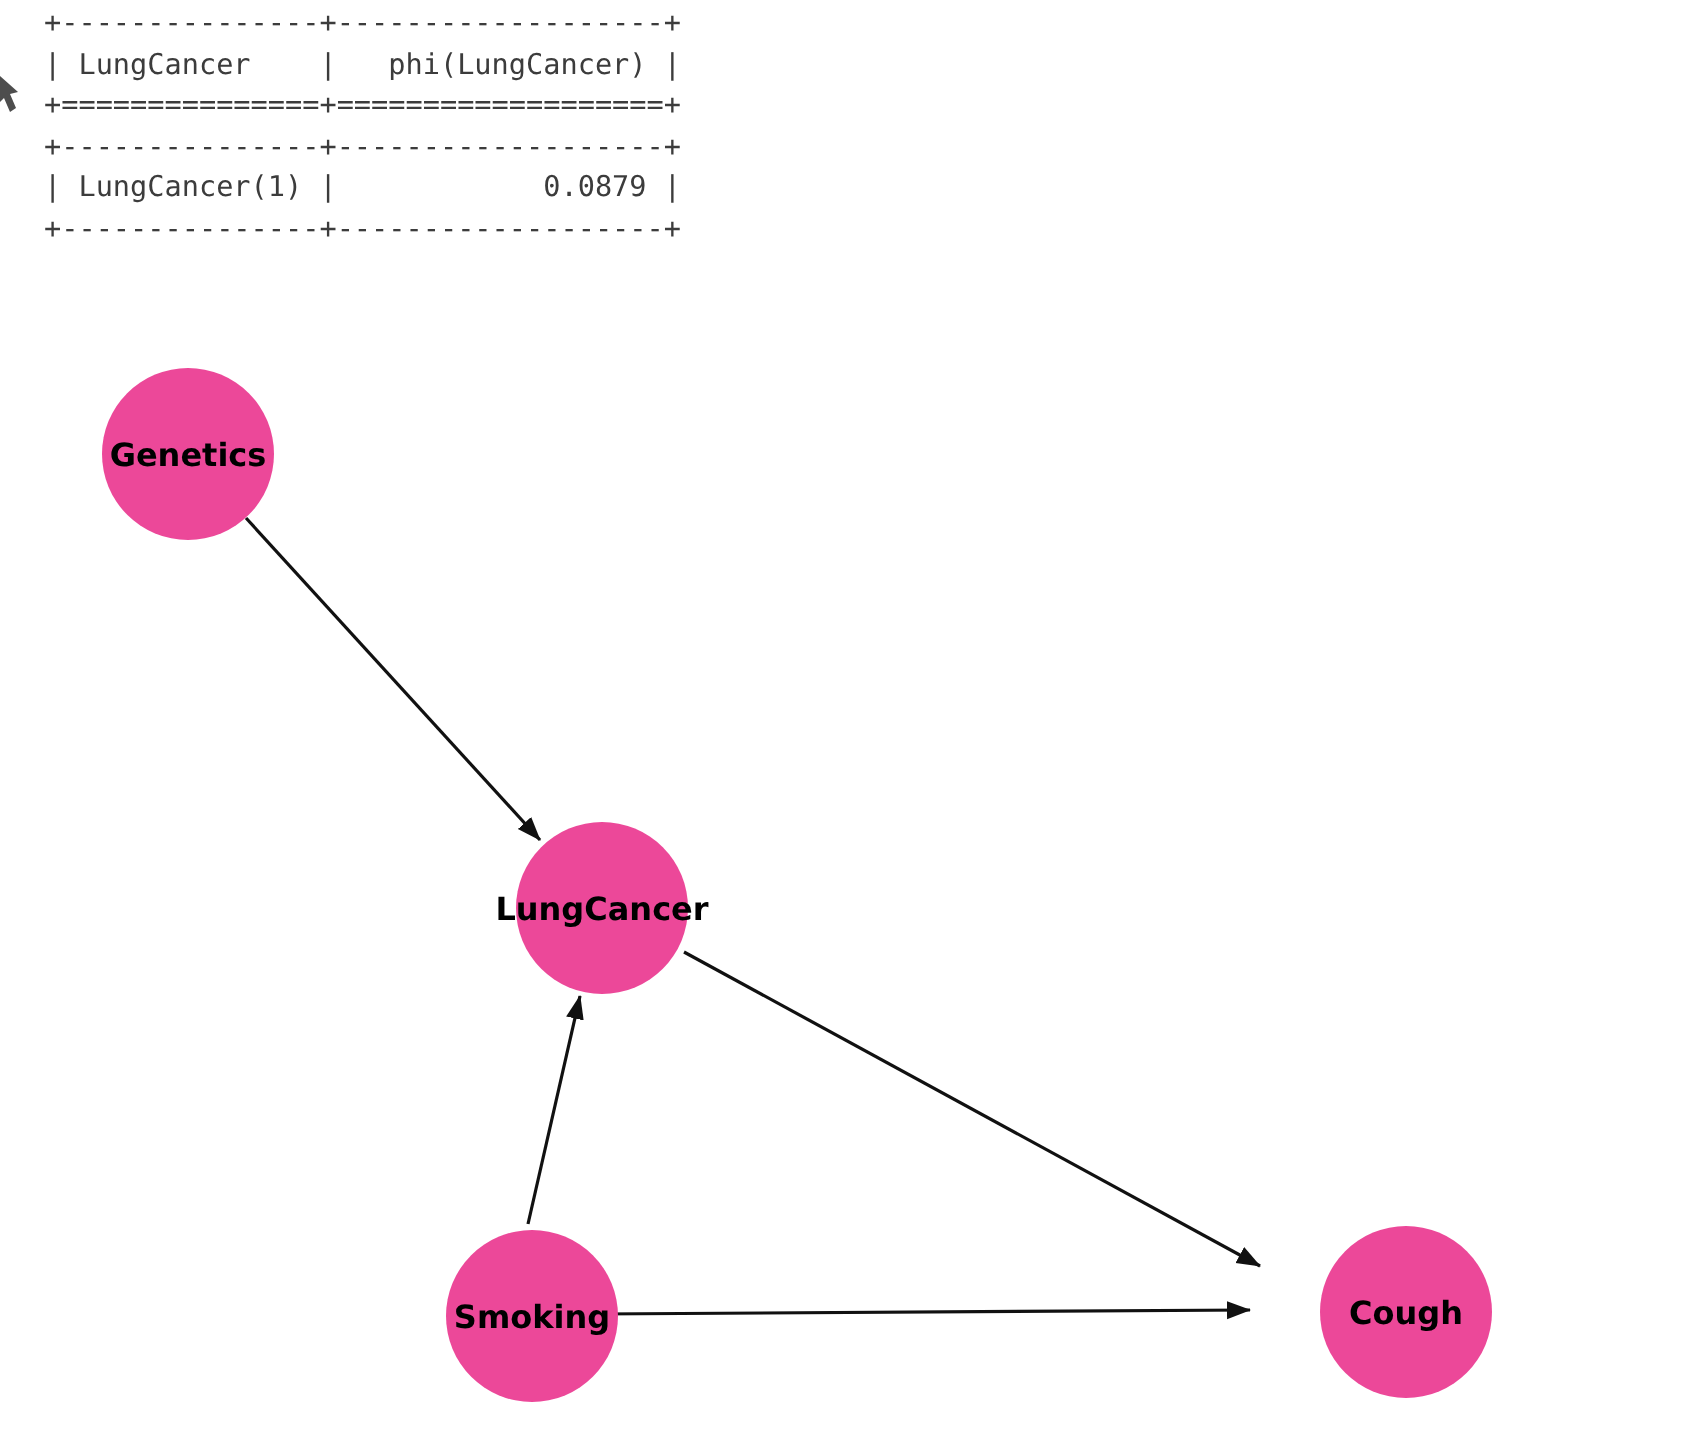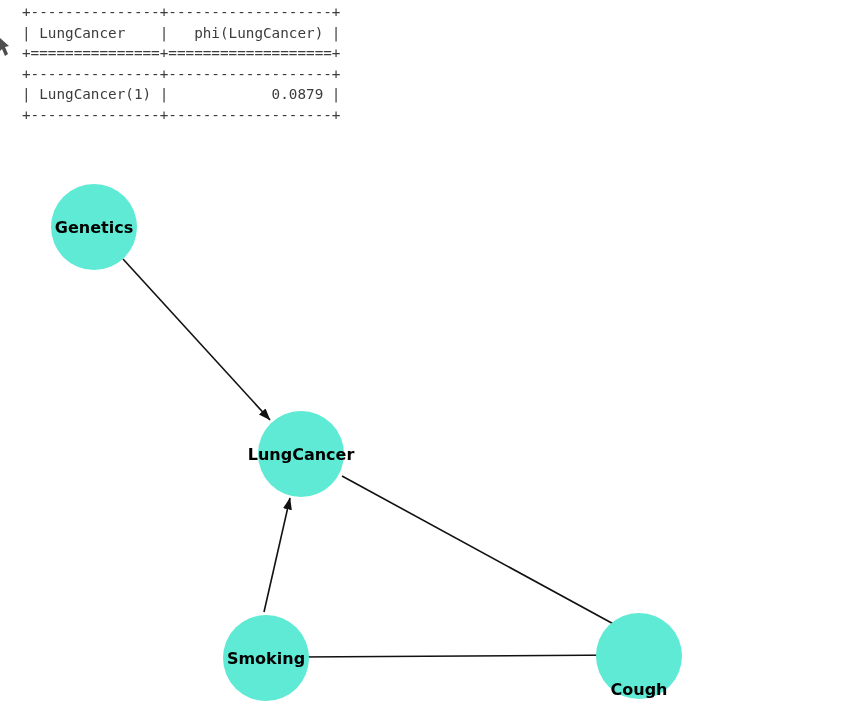--- a/index.html
+++ b/index.html
@@ -51,37 +51,37 @@
     position: absolute;
     left: 0;
     top: 0;
     z-index: 1;
   }
   .node {
     position: absolute;
     width: 86px;
     height: 86px;
     border-radius: 50%;
-    background: #5eead4;
+    background: #ec4899;
     transform: translate(-50%, -50%);
     display: flex;
     align-items: center;
     justify-content: center;
     z-index: 2;
   }
   .node .node-label {
     font-weight: bold;
     font-size: 16px;
     color: #000000;
     white-space: nowrap;
   }
   #node-genetics   { left: 94px;  top: 227px; }
   #node-lungcancer { left: 301px; top: 454px; align-items: center; }
   #node-smoking    { left: 266px; top: 658px; }
-  #node-cough      { left: 639px; top: 656px; align-items: flex-end; }
+  #node-cough      { left: 703px; top: 656px; }
 </style>
 </head>
 <body>
 
 <div id="stage">
 
   <svg id="cursor-fragment" width="11" height="23" viewBox="0 0 11 23">
     <polygon points="0,1 9,9 5,10 8,17 5,19 2,12 0,14" fill="#4d4d4d"></polygon>
   </svg>
 

